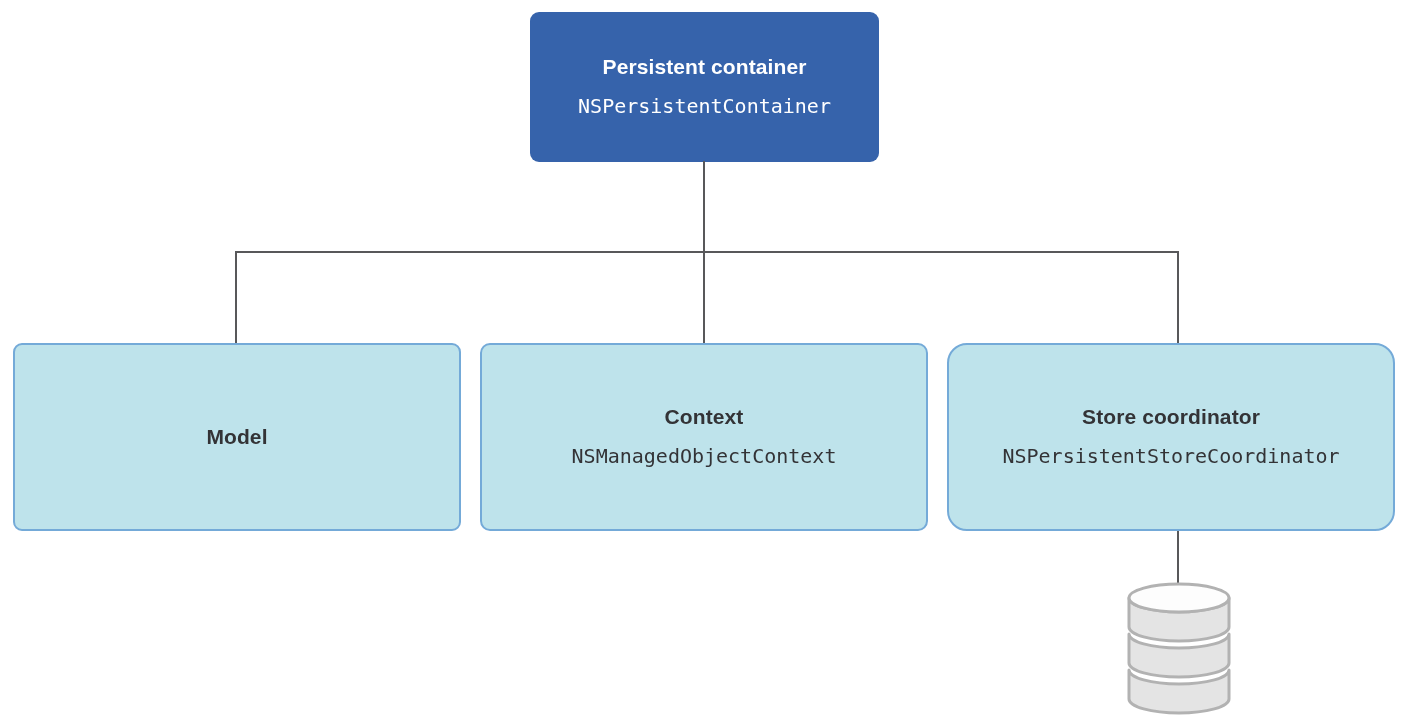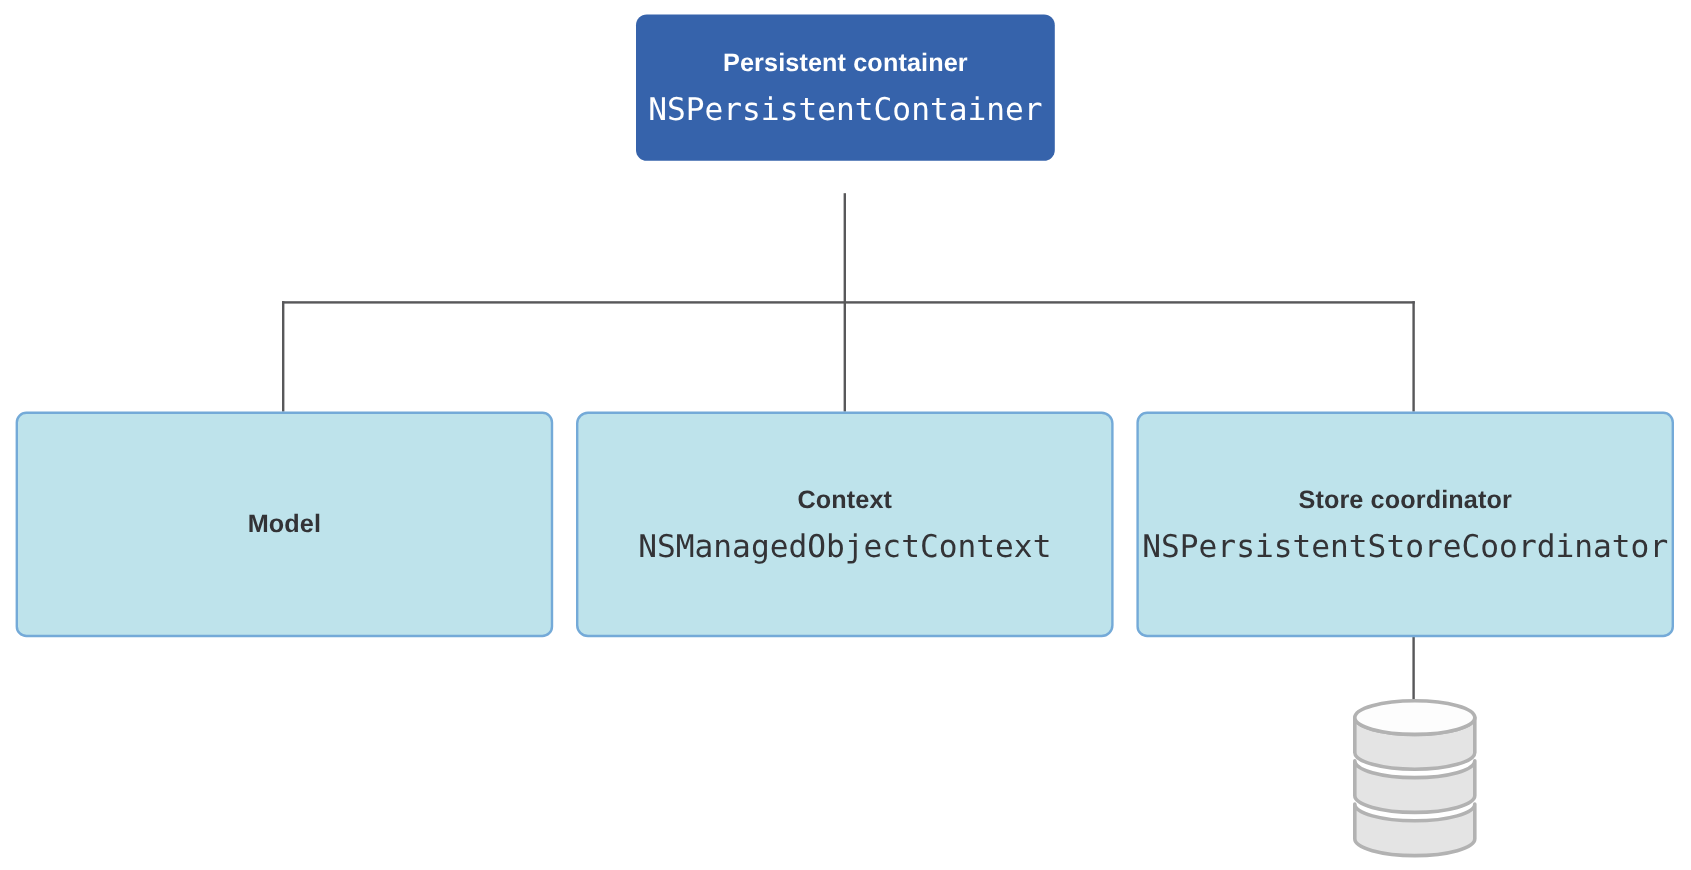--- a/index.html
+++ b/index.html
@@ -29,43 +29,43 @@
     display: flex;
     flex-direction: column;
     align-items: center;
     justify-content: center;
     gap: 10px;
     text-align: center;
     border-radius: 9px;
   }
   .node-root {
     left: 530px; top: 12px;
-    width: 349px; height: 122px;
+    width: 349px; height: 150px;
     background: var(--root-fill);
     color: var(--root-text);
   }
   .node-child {
     top: 343px;
     width: 448px; height: 188px;
     background: var(--child-fill);
     border: 2px solid var(--child-border);
     color: var(--child-text);
   }
   .node-model   { left: 13px; }
   .node-context { left: 480px; border-radius: 10px; }
-  .node-store   { left: 947px; }
+  .node-store   { left: 947px; border-radius: 20px; }
   .node-title {
     font-size: 21px;
     font-weight: bold;
     line-height: 28px;
     letter-spacing: 0.1px;
   }
   .node-code {
     font-family: "DejaVu Sans Mono", monospace;
-    font-size: 26px;
+    font-size: 20px;
     line-height: 30px;
   }
   .conn {
     position: absolute;
     background: var(--connector);
   }
   .conn-root-drop   { left: 703px;  top: 161px; width: 2px;   height: 182px; }
   .conn-horizontal  { left: 235px;  top: 251px; width: 944px; height: 2px;   }
   .conn-left-drop   { left: 235px;  top: 251px; width: 2px;   height: 92px;  }
   .conn-right-drop  { left: 1177px; top: 251px; width: 2px;   height: 92px;  }

